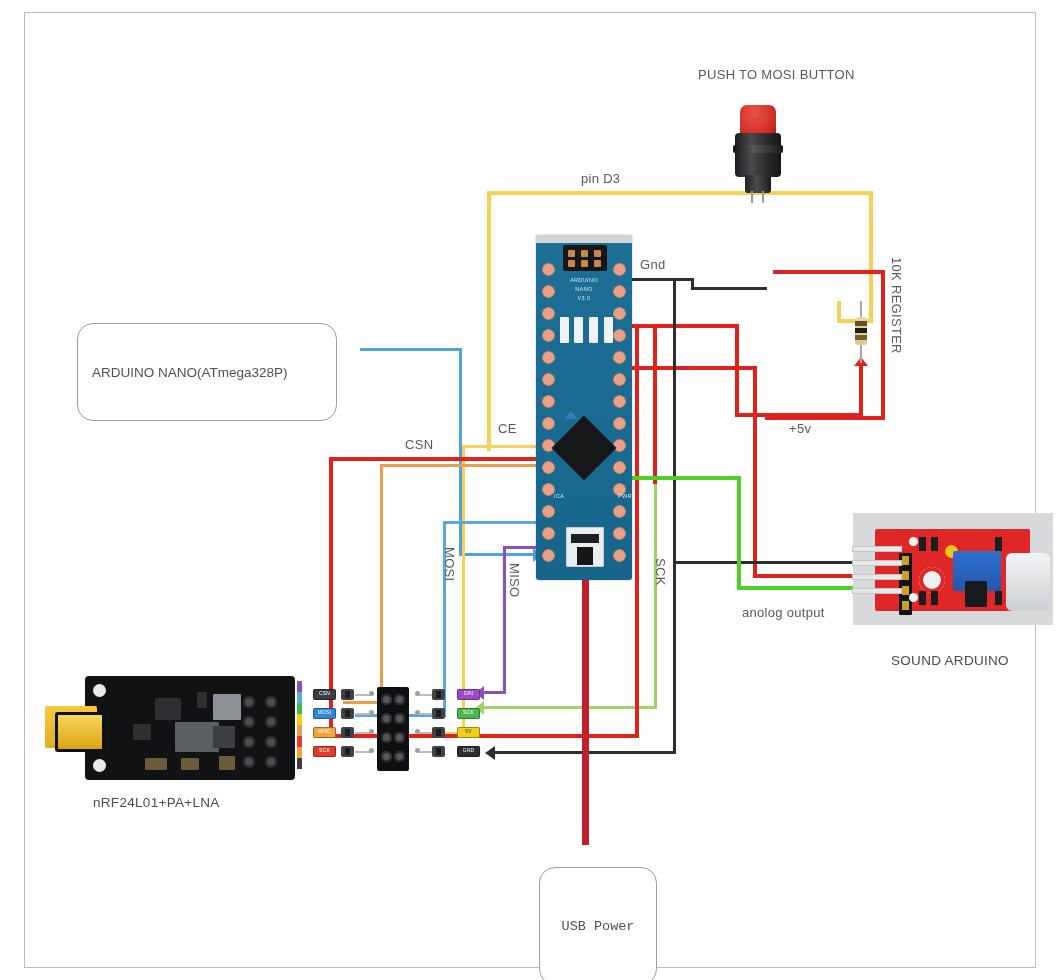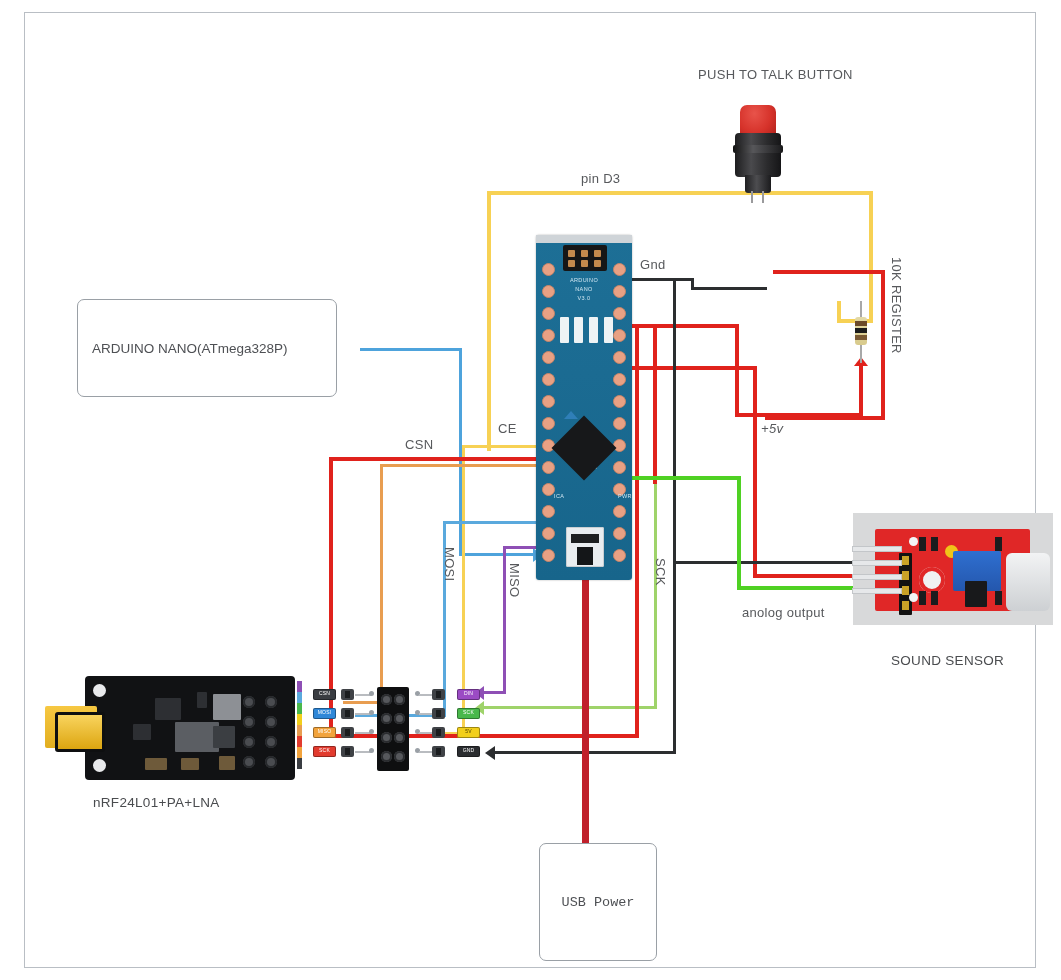--- a/index.html
+++ b/index.html
@@ -24,23 +24,24 @@
     font-size:13px;
     letter-spacing:0.3px;
     white-space:nowrap;
     font-family:"Liberation Sans", sans-serif;
   }
   .lbl.cap{font-size:13.5px;color:#4a4c4f;}
   .rot{transform-origin:0 0;}
   .box{
     position:absolute;
     border:1.6px solid #9aa0a6;
-    border-radius:7px;
+    border-radius:16px;
     background:#ffffff;
     box-sizing:border-box;
+    margin-top:24px;
   }
   .box .boxtext{
     position:absolute;
     left:14px;top:50%;
     transform:translateY(-50%);
     color:#4e5054;font-size:13.5px;
     white-space:nowrap;
   }
   .box.center .boxtext{left:0;width:100%;text-align:center;font-family:Liberation Mono, monospace;}
   .w{position:absolute;}          
@@ -438,40 +439,40 @@
         <div class="rsq" style="left:120px;top:62px;"></div>
         <div class="hole2" style="left:34px;top:8px;"></div>
         <div class="hole2" style="left:34px;top:64px;"></div>
       </div>
       <div class="wirelead" style="left:0px;top:34px;width:48px;"></div>
       <div class="wirelead" style="left:0px;top:48px;width:48px;"></div>
       <div class="wirelead" style="left:0px;top:62px;width:48px;"></div>
       <div class="wirelead" style="left:0px;top:76px;width:48px;"></div>
     </div>
 
-    <div class="lbl" style="left:673px;top:54px;font-size:13px;">PUSH TO TALK BUTTON</div>
+    <div class="lbl" style="left:673px;top:54px;font-size:13px;">PUSH TO MOSI BUTTON</div>
 
     <div class="lbl" style="left:556px;top:158px;">pin D3</div>
 
     <div class="lbl" style="left:615px;top:244px;">Gnd</div>
 
     <div class="lbl rot" style="left:879px;top:244px;transform:rotate(90deg);">10K REGISTER</div>
 
-    <div class="lbl" style="left:736px;top:408px;font-style:italic;">+5v</div>
+    <div class="lbl" style="left:764px;top:408px;">+5v</div>
 
     <div class="lbl" style="left:473px;top:408px;">CE</div>
 
     <div class="lbl" style="left:380px;top:424px;">CSN</div>
 
     <div class="lbl rot" style="left:432px;top:534px;transform:rotate(90deg);">MOSI</div>
 
     <div class="lbl rot" style="left:497px;top:550px;transform:rotate(90deg);">MISO</div>
 
     <div class="lbl rot" style="left:643px;top:545px;transform:rotate(90deg);">SCK</div>
 
     <div class="lbl" style="left:717px;top:592px;">anolog output</div>
 
-    <div class="lbl cap" style="left:866px;top:640px;">SOUND SENSOR</div>
+    <div class="lbl cap" style="left:866px;top:640px;">SOUND ARDUINO</div>
 
     <div class="lbl cap" style="left:68px;top:782px;">nRF24L01+PA+LNA</div>
 
   </div>
 </div>
 
 </body></html>

